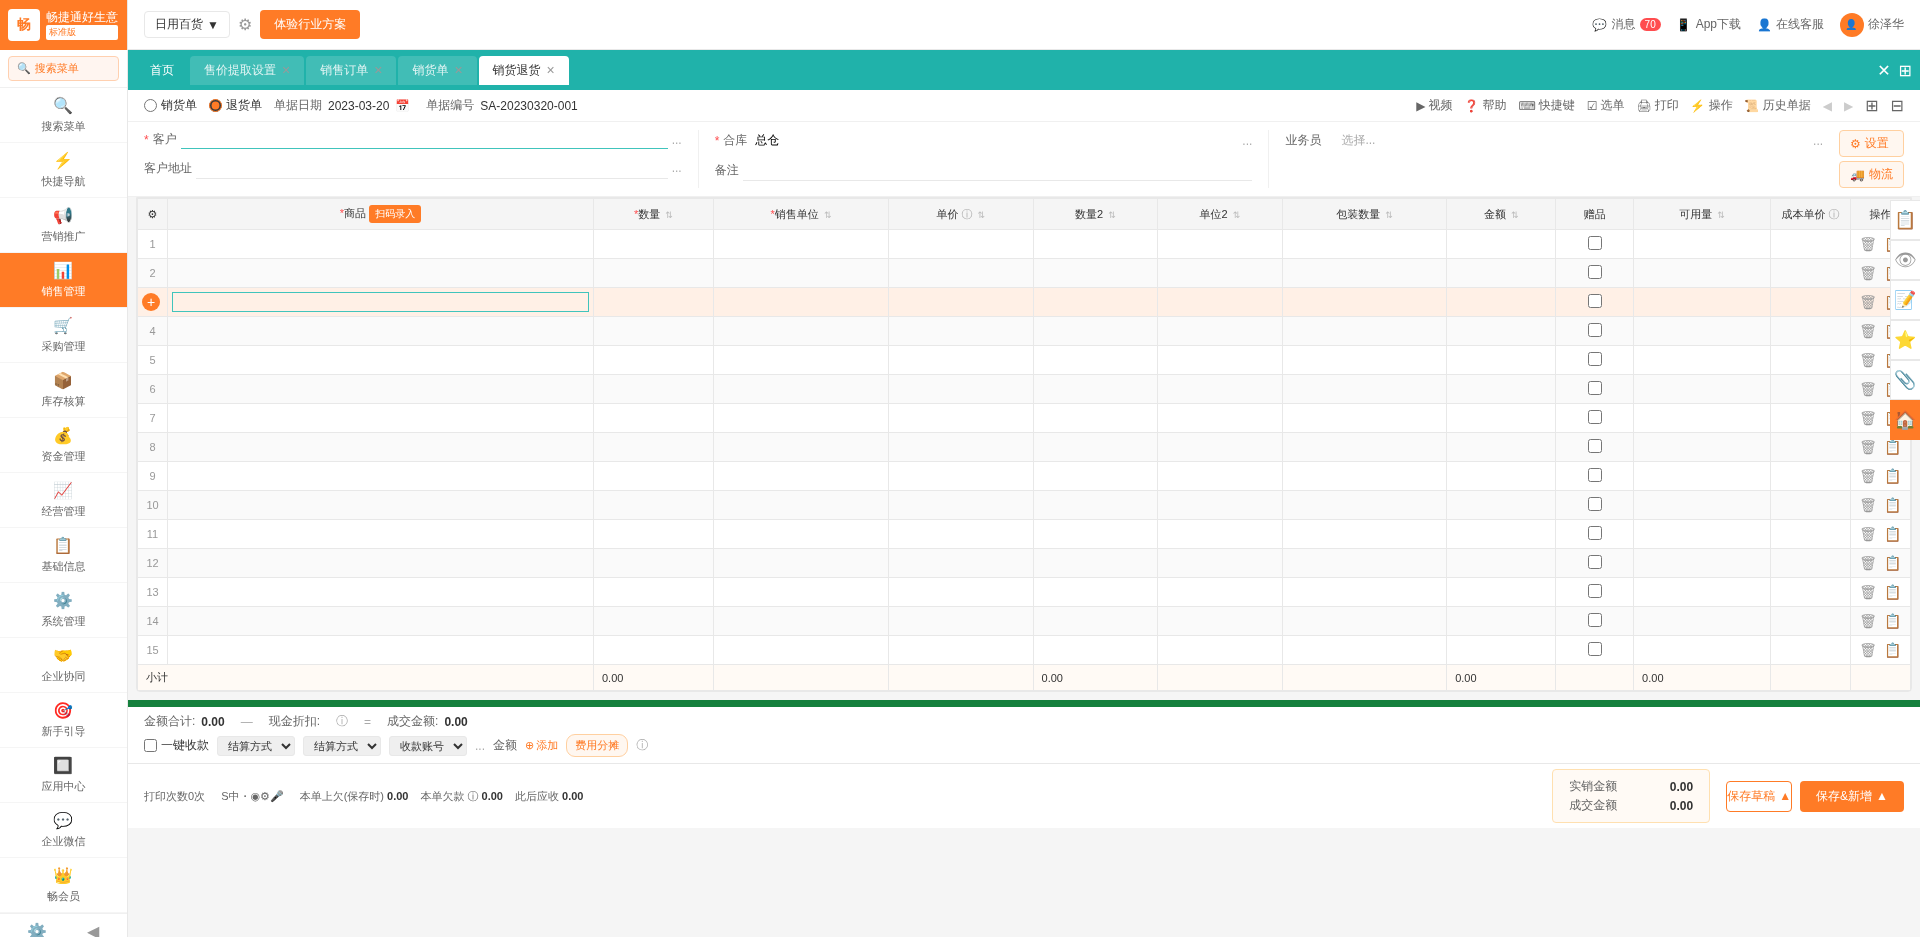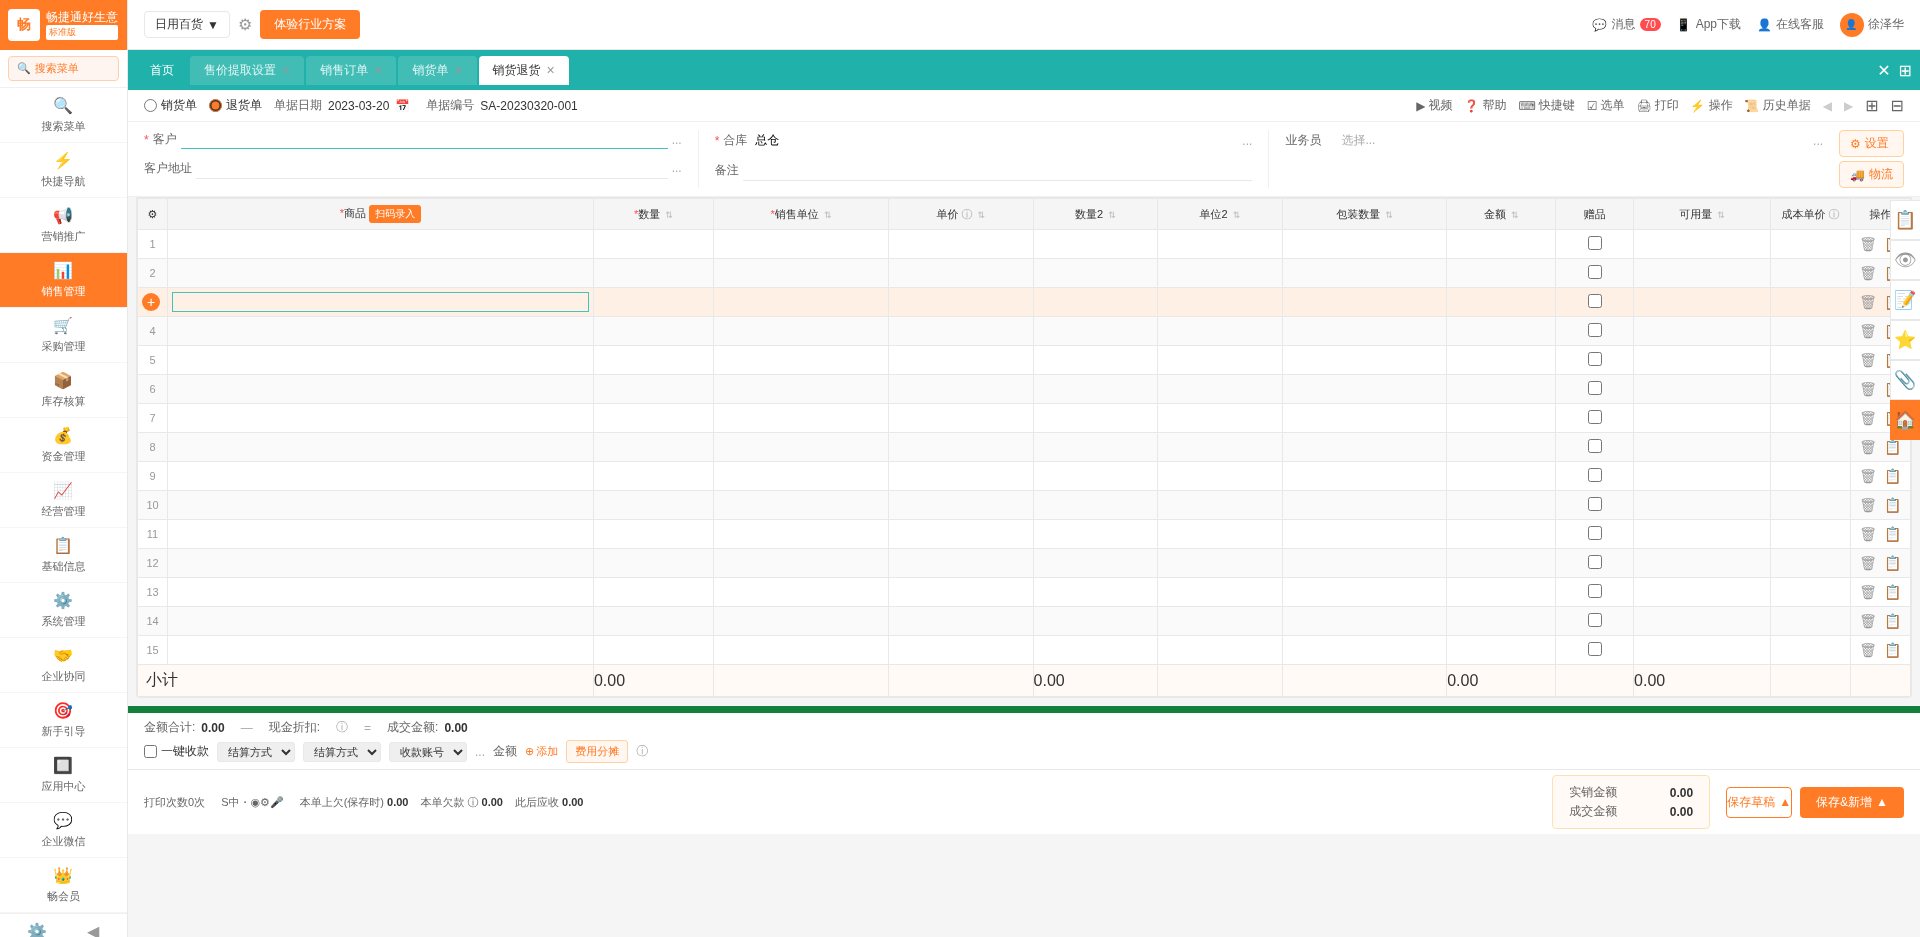--- a/index.html
+++ b/index.html
@@ -67,42 +67,42 @@
     .table-wrapper { background: #fff; margin: 0 8px 8px; border: 1px solid #e8e8e8; border-radius: 0 0 4px 4px; }
     table { width: 100%; border-collapse: collapse; }
     thead tr { background: #f5f5f5; }
     thead th { padding: 6px 4px; border: 1px solid #e8e8e8; font-weight: normal; color: #333; font-size: 11px; white-space: nowrap; text-align: center; }
     tbody tr { background: #fff; }
     tbody tr:nth-child(even) { background: #fafafa; }
     tbody tr.active-row { background: #fff0e6; border: 1px solid #ffb87a; }
     tbody td { padding: 4px 4px; border: 1px solid #e8e8e8; text-align: center; font-size: 11px; color: #333; height: 28px; }
     tbody td.num-col { color: #999; width: 30px; }
     .tfoot-row { background: #fffaf5; }
-    .tfoot-row td { padding: 5px 0; border: 1px solid #e8e8e8; font-size: 16px; color: #333; }
+    .tfoot-row td { padding: 5px 8px; border: 1px solid #e8e8e8; font-size: 11px; color: #333; }
 
     
     .table-checkbox { width: 14px; height: 14px; }
 
     
     .scan-btn { background: #ff7b26; color: #fff; border: none; border-radius: 3px; padding: 2px 6px; font-size: 10px; cursor: pointer; }
 
     
     .icon-btn { background: none; border: none; cursor: pointer; color: #999; font-size: 14px; padding: 2px; }
 
     
     .add-row-btn { background: #ff7b26; color: #fff; border: none; border-radius: 50%; width: 18px; height: 18px; cursor: pointer; font-size: 14px; display: flex; align-items: center; justify-content: center; line-height: 1; }
     .bottom-amount { display: flex; align-items: center; gap: 6px; font-size: 12px; }
     .amount-label { color: #666; }
     .amount-value { color: #333; font-weight: bold; }
     .minus-icon { color: #aaa; }
     .equals-icon { color: #aaa; }
     .payment-row { display: flex; align-items: center; gap: 8px; }
     .payment-select { border: 1px solid #e8e8e8; border-radius: 3px; padding: 2px 6px; font-size: 11px; color: #333; }
     .payment-add-btn { background: none; border: none; cursor: pointer; color: #ff7b26; font-size: 11px; display: flex; align-items: center; gap: 2px; }
-    .fee-split-btn { background: #fff7f0; border: 1px solid #ffd0a0; color: #ff7b26; padding: 3px 8px; border-radius: 3px; cursor: pointer; font-size: 11px; }
+    .fee-split-btn { background: #fff7f0; border: 1px solid #ffd0a0; color: #ff7b26; padding: 3px 8px; border-radius: 9px; cursor: pointer; font-size: 11px; }
 
     
     .save-buttons { display: flex; gap: 8px; }
     .save-draft-btn { background: #fff; border: 1px solid #ff7b26; color: #ff7b26; border-radius: 4px; padding: 6px 0; cursor: pointer; font-size: 12px; display: flex; align-items: center; gap: 4px; }
     .save-new-btn { background: #ff7b26; color: #fff; border: none; border-radius: 4px; padding: 6px 16px; cursor: pointer; font-size: 12px; display: flex; align-items: center; gap: 4px; }
 
     
     .summary-box { background: #fffaf5; border: 1px solid #ffe0b0; border-radius: 4px; padding: 8px 16px; margin-left: auto; }
     .summary-row { display: flex; align-items: center; justify-content: space-between; gap: 16px; font-size: 12px; margin-bottom: 2px; }
     .summary-row:last-child { margin-bottom: 0; }

